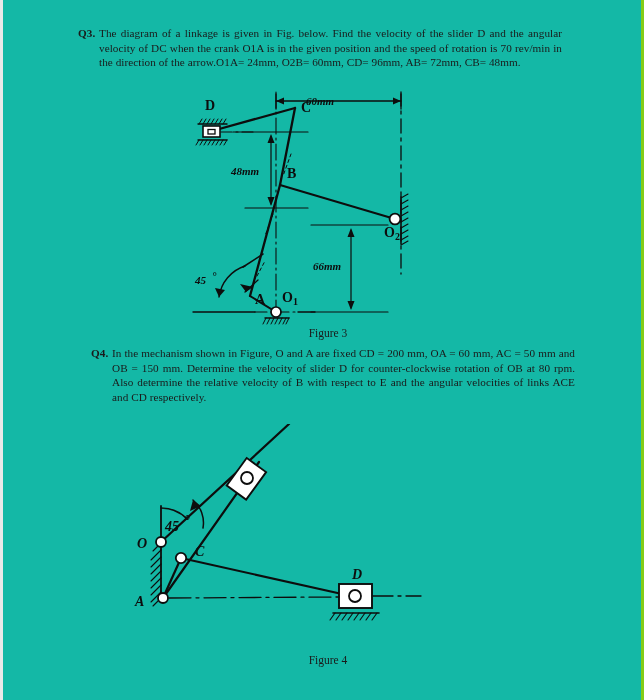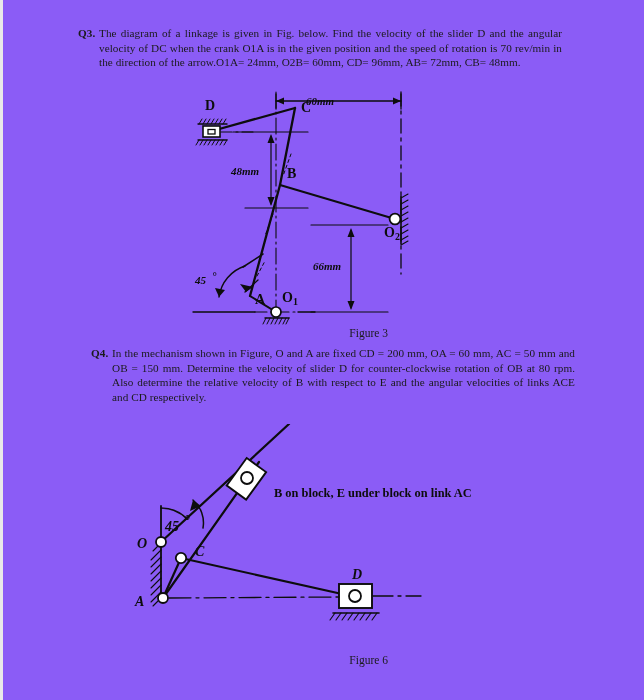--- a/index.html
+++ b/index.html
@@ -4,23 +4,23 @@
 <style>
   html,body{margin:0;padding:0;background:#ffffff;}
   body{
     width:644px;height:700px;overflow:hidden;position:relative;
     font-family:"Liberation Serif", serif;
     color:#111;
     background:#fdfdfd;
   }
   .page{
     position:absolute;inset:0;
-    background:#8b5cf6;
+    background:#14b8a6;
     border-left:3px solid #e9e9e9;
-    border-right:3px solid #8b5cf6;
+    border-right:3px solid #84cc16;
     box-sizing:border-box;
   }
   
   .qblock{
     position:absolute;
     font-family:"Liberation Serif", serif;
     font-size:11.2px;
     line-height:14.6px;
     color:#1a1a1a;
     text-align:justify;
@@ -37,21 +37,21 @@
   }
   #q3{left:75px;top:26px;width:484px;}
   #q4{left:88px;top:346px;width:484px;}
 
   
   .fig-caption{
     position:absolute;
     font-family:"Liberation Serif", serif;
     font-size:11.5px;
     color:#1a1a1a;
-    text-align:right;
+    text-align:center;
     width:120px;
   }
   #fig3cap{left:265px;top:327px;}
   #fig4cap{left:265px;top:654px;}
 
   
   #fig4-note{
     position:absolute;
     left:271px;top:486px;
     font-family:"Liberation Serif", serif;
@@ -266,17 +266,16 @@
     </g>
 
     <text class="lbl-it" x="26" y="124">O</text>
     <text class="lbl-it" x="24" y="182">A</text>
     <text class="lbl-it" x="84" y="132">C</text>
     <text class="lbl-it" x="241" y="155">D</text>
     <text class="lbl-it" x="54" y="107" font-size="14">45</text>
     <text class="lbl-it" x="73" y="101" font-size="10">°</text>
   </svg>
 
-  <div id="fig4-note">B on block, E under block on link AC</div>
-
-  <div class="fig-caption" id="fig4cap">Figure 6</div>
+
+  <div class="fig-caption" id="fig4cap">Figure 4</div>
 
 </div>
 
 </body></html>

